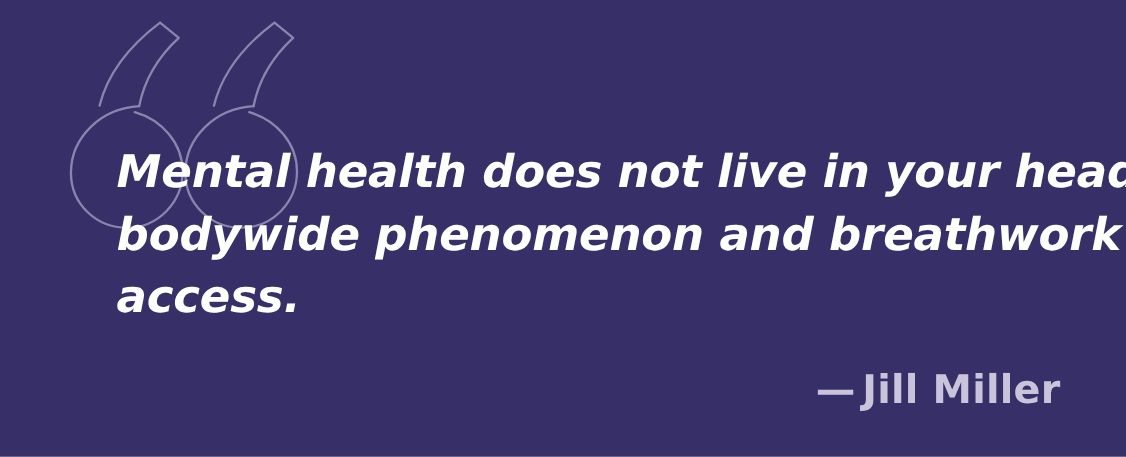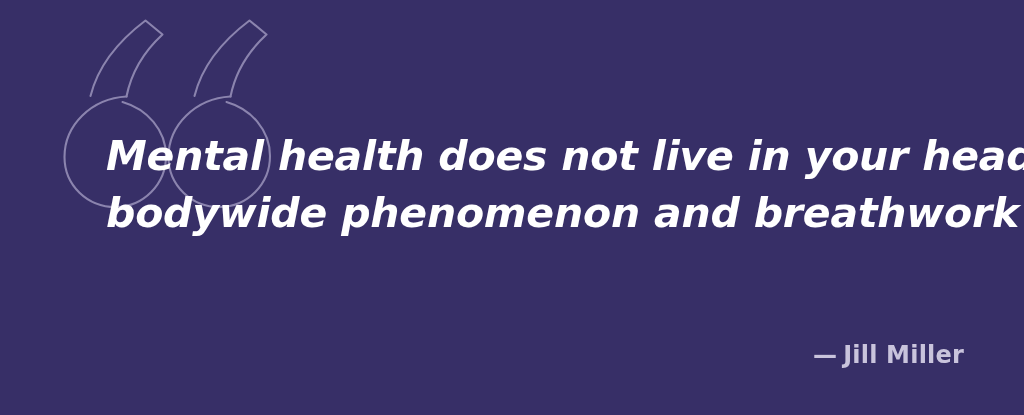--- a/index.html
+++ b/index.html
@@ -60,21 +60,21 @@
   }
 
   
   #attribution {
     position: absolute;
     right: 60px;
     bottom: 41px;
     font-family: "DejaVu Sans", sans-serif;
     font-style: normal;
     font-weight: bold;
-    font-size: 24px;
+    font-size: 36px;
     line-height: 38px;
     letter-spacing: 0.2px;
     color: #C9C4DC;
     white-space: nowrap;
     text-align: left;
   }
   #attribution .dash {
     margin-right: 6px;
   }
 </style>
@@ -108,19 +108,20 @@
                  C 205.0 62.0 217.5 40.0 236.5 22.5
                  L 219.5 8.5
                  C 193.0 28.5 172.0 54.0 164.5 84.0"></path>
       </g>
     </svg>
   </div>
 
   <blockquote id="quote-text-block" style="margin:0;">
     <div class="quote-line">Mental health does not live in your head; it’s a</div>
     <div class="quote-line">bodywide phenomenon and breathwork gives you</div>
+    <div class="quote-line">access.</div>
   </blockquote>
 
   <div id="attribution">
     <span class="dash">—</span><span>Jill Miller</span>
   </div>
 
 </div>
 
 </body></html>

